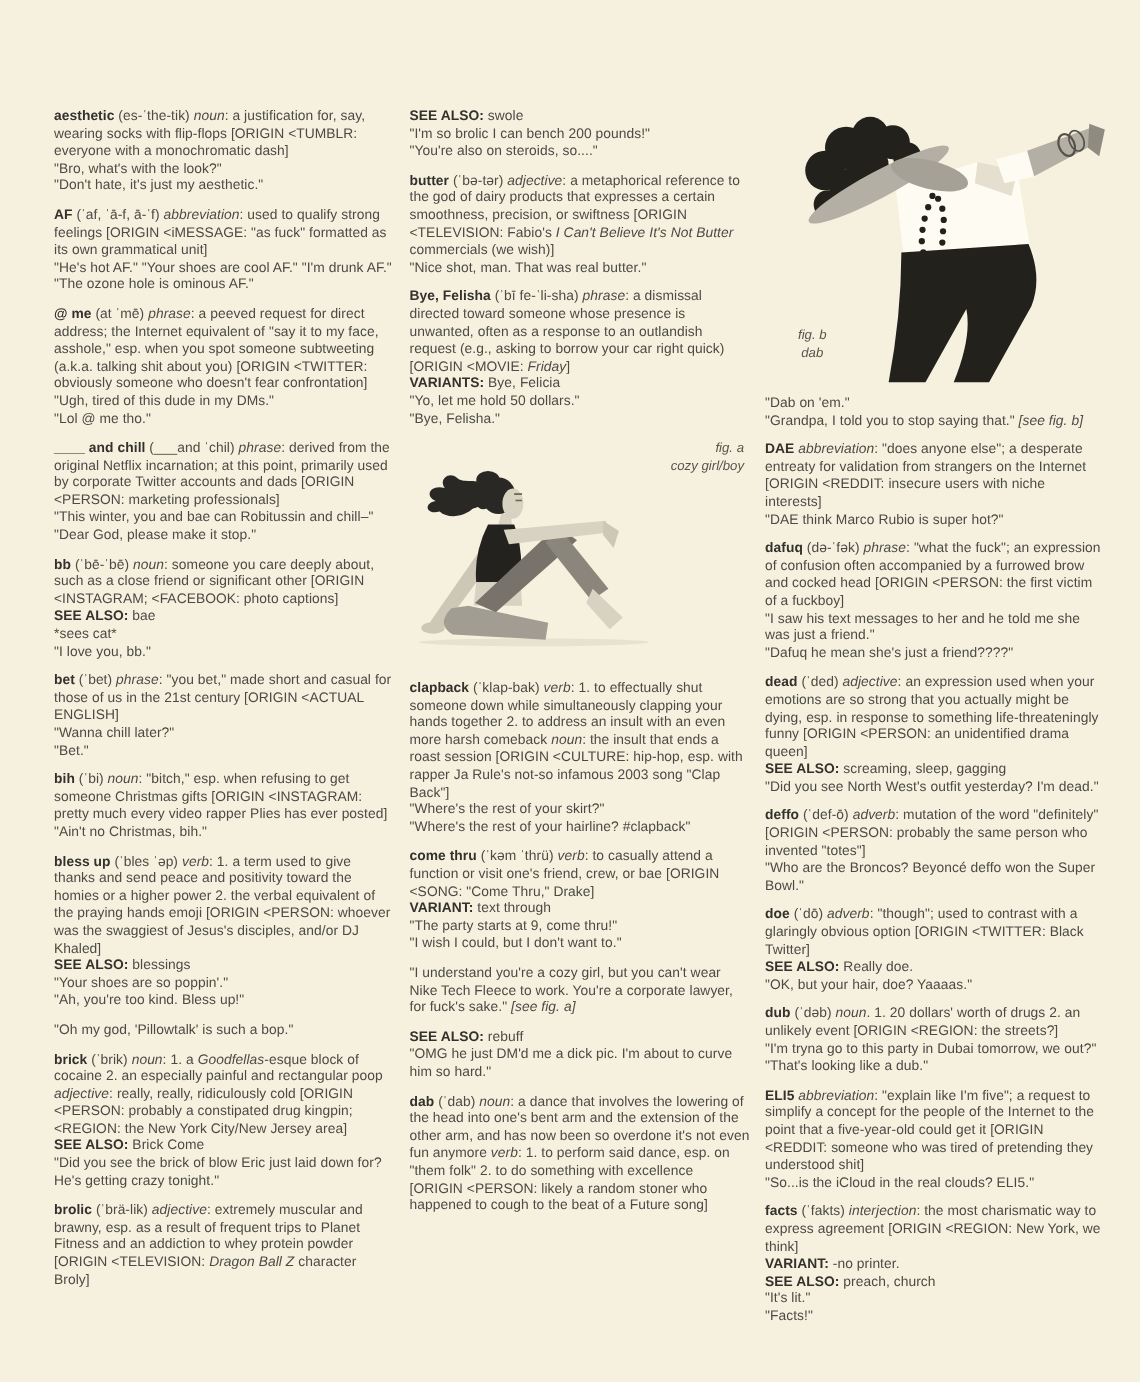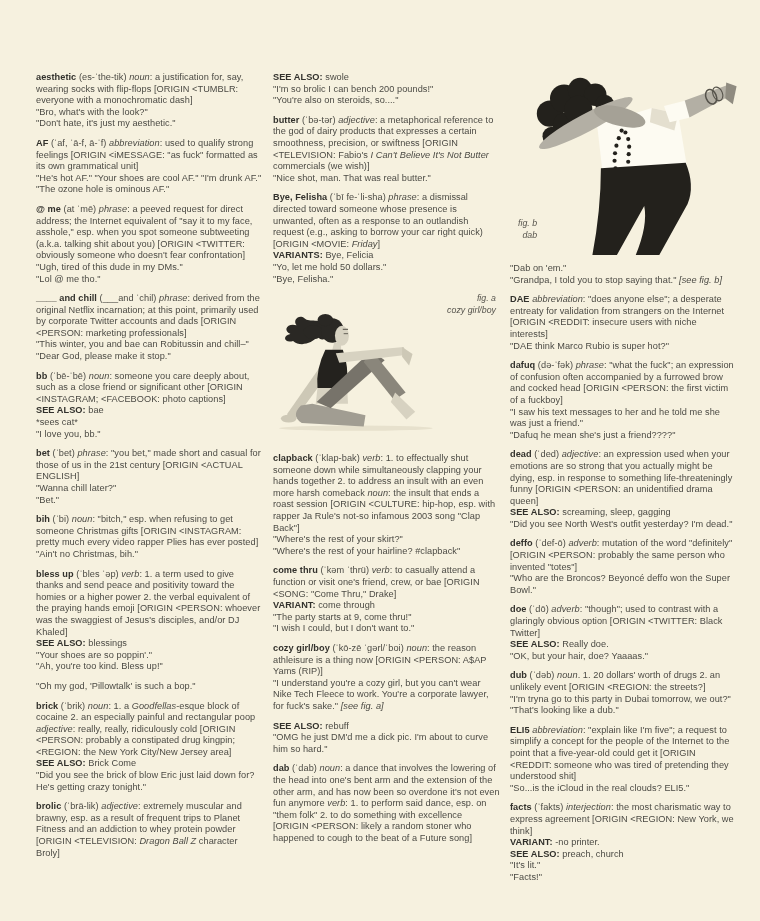--- a/index.html
+++ b/index.html
@@ -24,21 +24,21 @@
   .i{font-style:italic;}
   .figure{position:relative;}
   .fig-a{height:152px;margin:4px 0 8px 0;text-decoration:underline;}
   .fig-b{height:196px;margin:-13px 0 8px 0;}
   .fig-caption{
     position:absolute;
     font-size:8.8px;line-height:11.4px;
     font-style:italic;color:#56544d;
   }
   .fig-a .fig-caption{top:0;right:4px;text-align:right;}
-  .fig-b .fig-caption{bottom:14px;left:8px;text-align:right;}
+  .fig-b .fig-caption{bottom:14px;left:22px;text-align:center;}
   .fig-a svg{position:absolute;left:0;bottom:0;}
   .fig-b svg{position:absolute;left:0;top:0;}
 </style>
 </head>
 <body>
 
 <div class="page">
   <div class="cols">
     <div class="col">
         <div class="entry">
@@ -152,26 +152,25 @@
       <path d="M148,43 L160,51 L156,64 L148,54 Z" fill="#cdc8b6"></path>
     </svg>
   </div>
 <div class="entry">
           <p><span class="b">clapback</span><span> (ˈklap-bak) </span><span class="i">verb</span><span>: 1. to effectually shut someone down while simultaneously clapping your hands together 2. to address an insult with an even more harsh comeback </span><span class="i">noun</span><span>: the insult that ends a roast session [ORIGIN &lt;CULTURE: hip-hop, esp. with rapper Ja Rule's not-so infamous 2003 song "Clap Back"]</span></p>
           <p><span>"Where's the rest of your skirt?"</span></p>
           <p><span>"Where's the rest of your hairline? #clapback"</span></p>
         </div>
         <div class="entry">
           <p><span class="b">come thru</span><span> (ˈkəm ˈthrü) </span><span class="i">verb</span><span>: to casually attend a function or visit one's friend, crew, or bae [ORIGIN &lt;SONG: "Come Thru," Drake]</span></p>
-          <p><span class="b">VARIANT:</span><span> come through</span></p>
+          <p><span class="b">VARIANT:</span><span> text through</span></p>
           <p><span>"The party starts at 9, come thru!"</span></p>
           <p><span>"I wish I could, but I don't want to."</span></p>
         </div>
         <div class="entry">
-          <p><span class="b">cozy girl/boy</span><span> (ˈkō-zē ˈgərl/ˈboi) </span><span class="i">noun</span><span>: the reason athleisure is a thing now [ORIGIN &lt;PERSON: A$AP Yams (RIP)]</span></p>
           <p><span>"I understand you're a cozy girl, but you can't wear Nike Tech Fleece to work. You're a corporate lawyer, for fuck's sake." </span><span class="i">[see fig. a]</span></p>
         </div>
         <div class="entry">
           <p><span class="b">SEE ALSO:</span><span> rebuff</span></p>
           <p><span>"OMG he just DM'd me a dick pic. I'm about to curve him so hard."</span></p>
         </div>
         <div class="entry">
           <p><span class="b">dab</span><span> (ˈdab) </span><span class="i">noun</span><span>: a dance that involves the lowering of the head into one's bent arm and the extension of the other arm, and has now been so overdone it's not even fun anymore </span><span class="i">verb</span><span>: 1. to perform said dance, esp. on "them folk" 2. to do something with excellence [ORIGIN &lt;PERSON: likely a random stoner who happened to cough to the beat of a Future song]</span></p>
         </div>
       </div>

